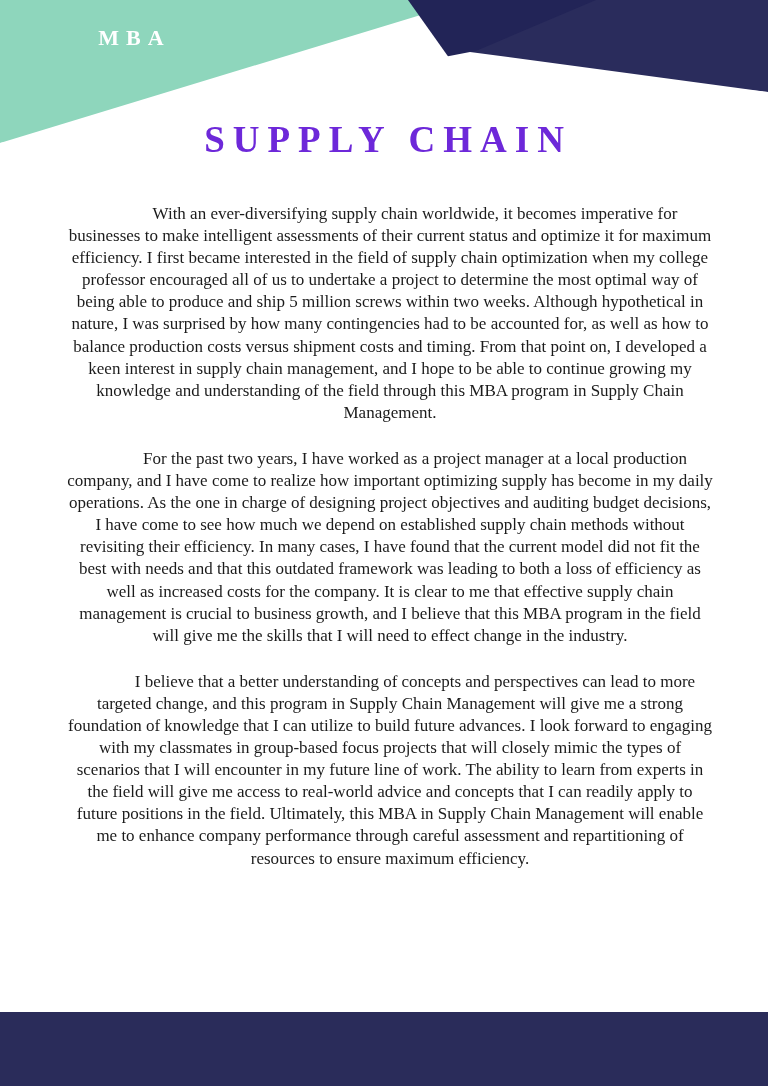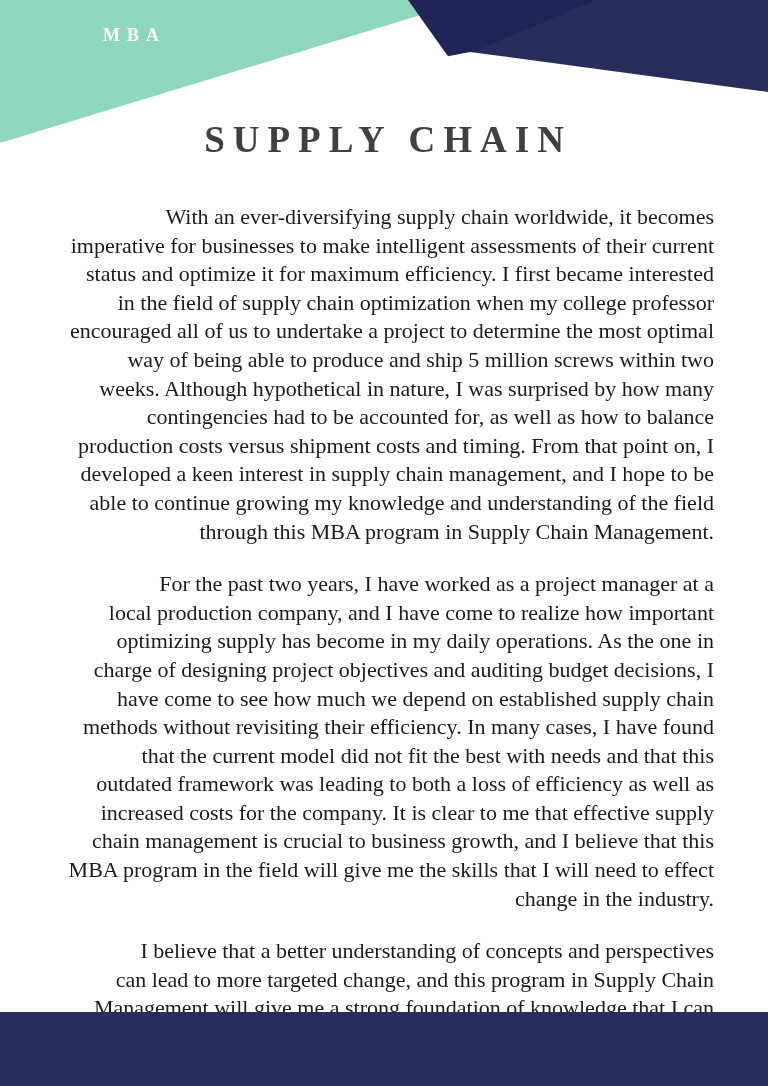--- a/index.html
+++ b/index.html
@@ -36,38 +36,38 @@
 
   
   .eyebrow {
     position: absolute;
     left: 26px;
     top: 24px;
     width: 210px;
     text-align: center;
     color: #ffffff;
     font-family: "Liberation Serif", "DejaVu Serif", serif;
-    font-size: 18px;
+    font-size: 22px;
     font-weight: 700;
     line-height: 1.30;
     letter-spacing: 7px;
     text-indent: 7px;
     z-index: 4;
   }
   .eyebrow .line-1 { display: block; }
   .eyebrow .line-2 { display: block; }
 
   
   .doc-title {
     position: absolute;
     left: 64px;
     top: 92px;
     width: 640px;
     text-align: center;
-    color: #404040;
+    color: #6d28d9;
     font-family: "Liberation Serif", "DejaVu Serif", serif;
     font-size: 37px;
     font-weight: 700;
     line-height: 1.22;
     letter-spacing: 8px;
     text-indent: 8px;
     z-index: 4;
   }
   .doc-title .title-line { display: block; }
 
@@ -75,23 +75,23 @@
   .body-copy {
     position: absolute;
     left: 66px;
     top: 203px;
     width: 648px;
   }
   .body-copy p {
     margin: 0 0 24px 0;
     color: #1b1b1b;
     font-family: "Liberation Serif", "DejaVu Serif", serif;
-    font-size: 22px;
+    font-size: 17px;
     line-height: 1.30;
-    text-align: right;
+    text-align: center;
     text-indent: 50px;
   }
   .body-copy p:last-child { margin-bottom: 0; }
 
   
   .footer-bar {
     position: absolute;
     left: 0;
     bottom: 0;
     width: 768px;

